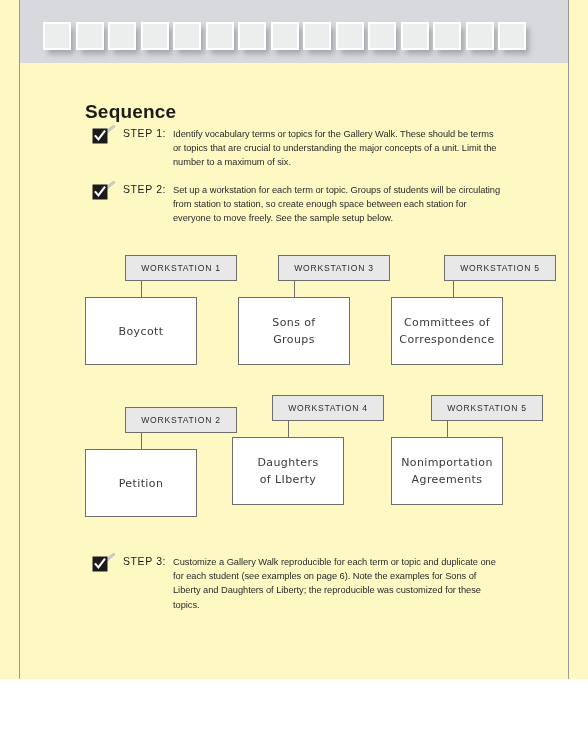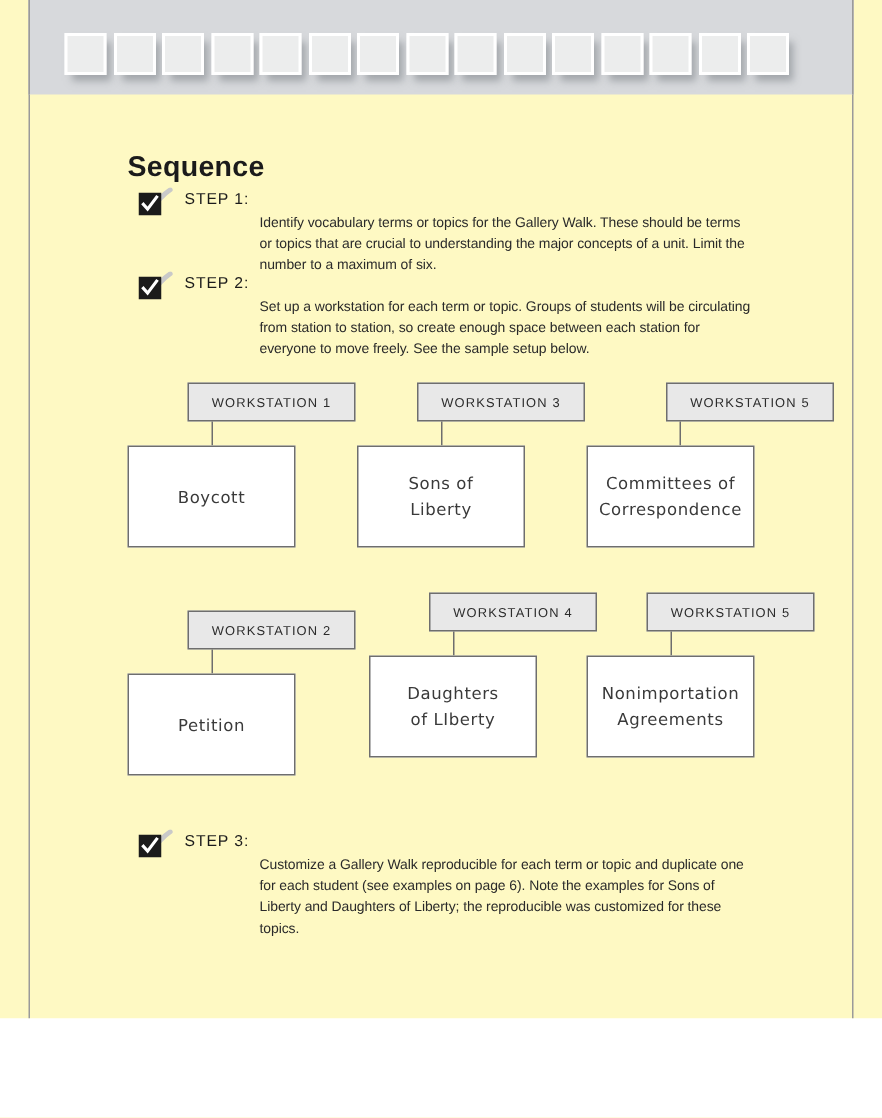--- a/index.html
+++ b/index.html
@@ -100,21 +100,21 @@
     top: 2px;
     font-size: 10.5px;
     font-weight: normal;
     letter-spacing: 0.6px;
     color: #1b1b1b;
     white-space: nowrap;
   }
   .step-body {
     position: absolute;
     left: 88px;
-    top: 16px;
+    top: 2px;
     width: 330px;
     font-size: 9.3px;
     line-height: 14.2px;
     color: #2a2a2a;
     letter-spacing: -0.05px;
   }
 
   
   .ws {
     position: absolute;
@@ -246,37 +246,37 @@
     <div class="ws" style="left:85px; top:192px;">
       <div class="ws-head">WORKSTATION 1</div>
       <div class="ws-connector"></div>
       <div class="ws-box">Boycott</div>
     </div>
 
     <div class="ws" style="left:238px; top:192px;">
       <div class="ws-head">WORKSTATION 3</div>
       <div class="ws-connector"></div>
       <div class="ws-box">Sons of
-Liberty</div>
+Groups</div>
     </div>
 
     <div class="ws" style="left:391px; top:192px;padding-left:13px;">
       <div class="ws-head">WORKSTATION 5</div>
       <div class="ws-connector"></div>
       <div class="ws-box">Committees of
 Correspondence</div>
     </div>
 
     <div class="ws" style="left:85px; top:344px;">
       <div class="ws-head">WORKSTATION 2</div>
       <div class="ws-connector"></div>
       <div class="ws-box">Petition</div>
     </div>
 
-    <div class="ws" style="left:246px; top:332px;">
+    <div class="ws" style="left:232px; top:332px;">
       <div class="ws-head">WORKSTATION 4</div>
       <div class="ws-connector"></div>
       <div class="ws-box">Daughters
 of LIberty</div>
     </div>
 
     <div class="ws" style="left:391px; top:332px;">
       <div class="ws-head">WORKSTATION 5</div>
       <div class="ws-connector"></div>
       <div class="ws-box">Nonimportation

